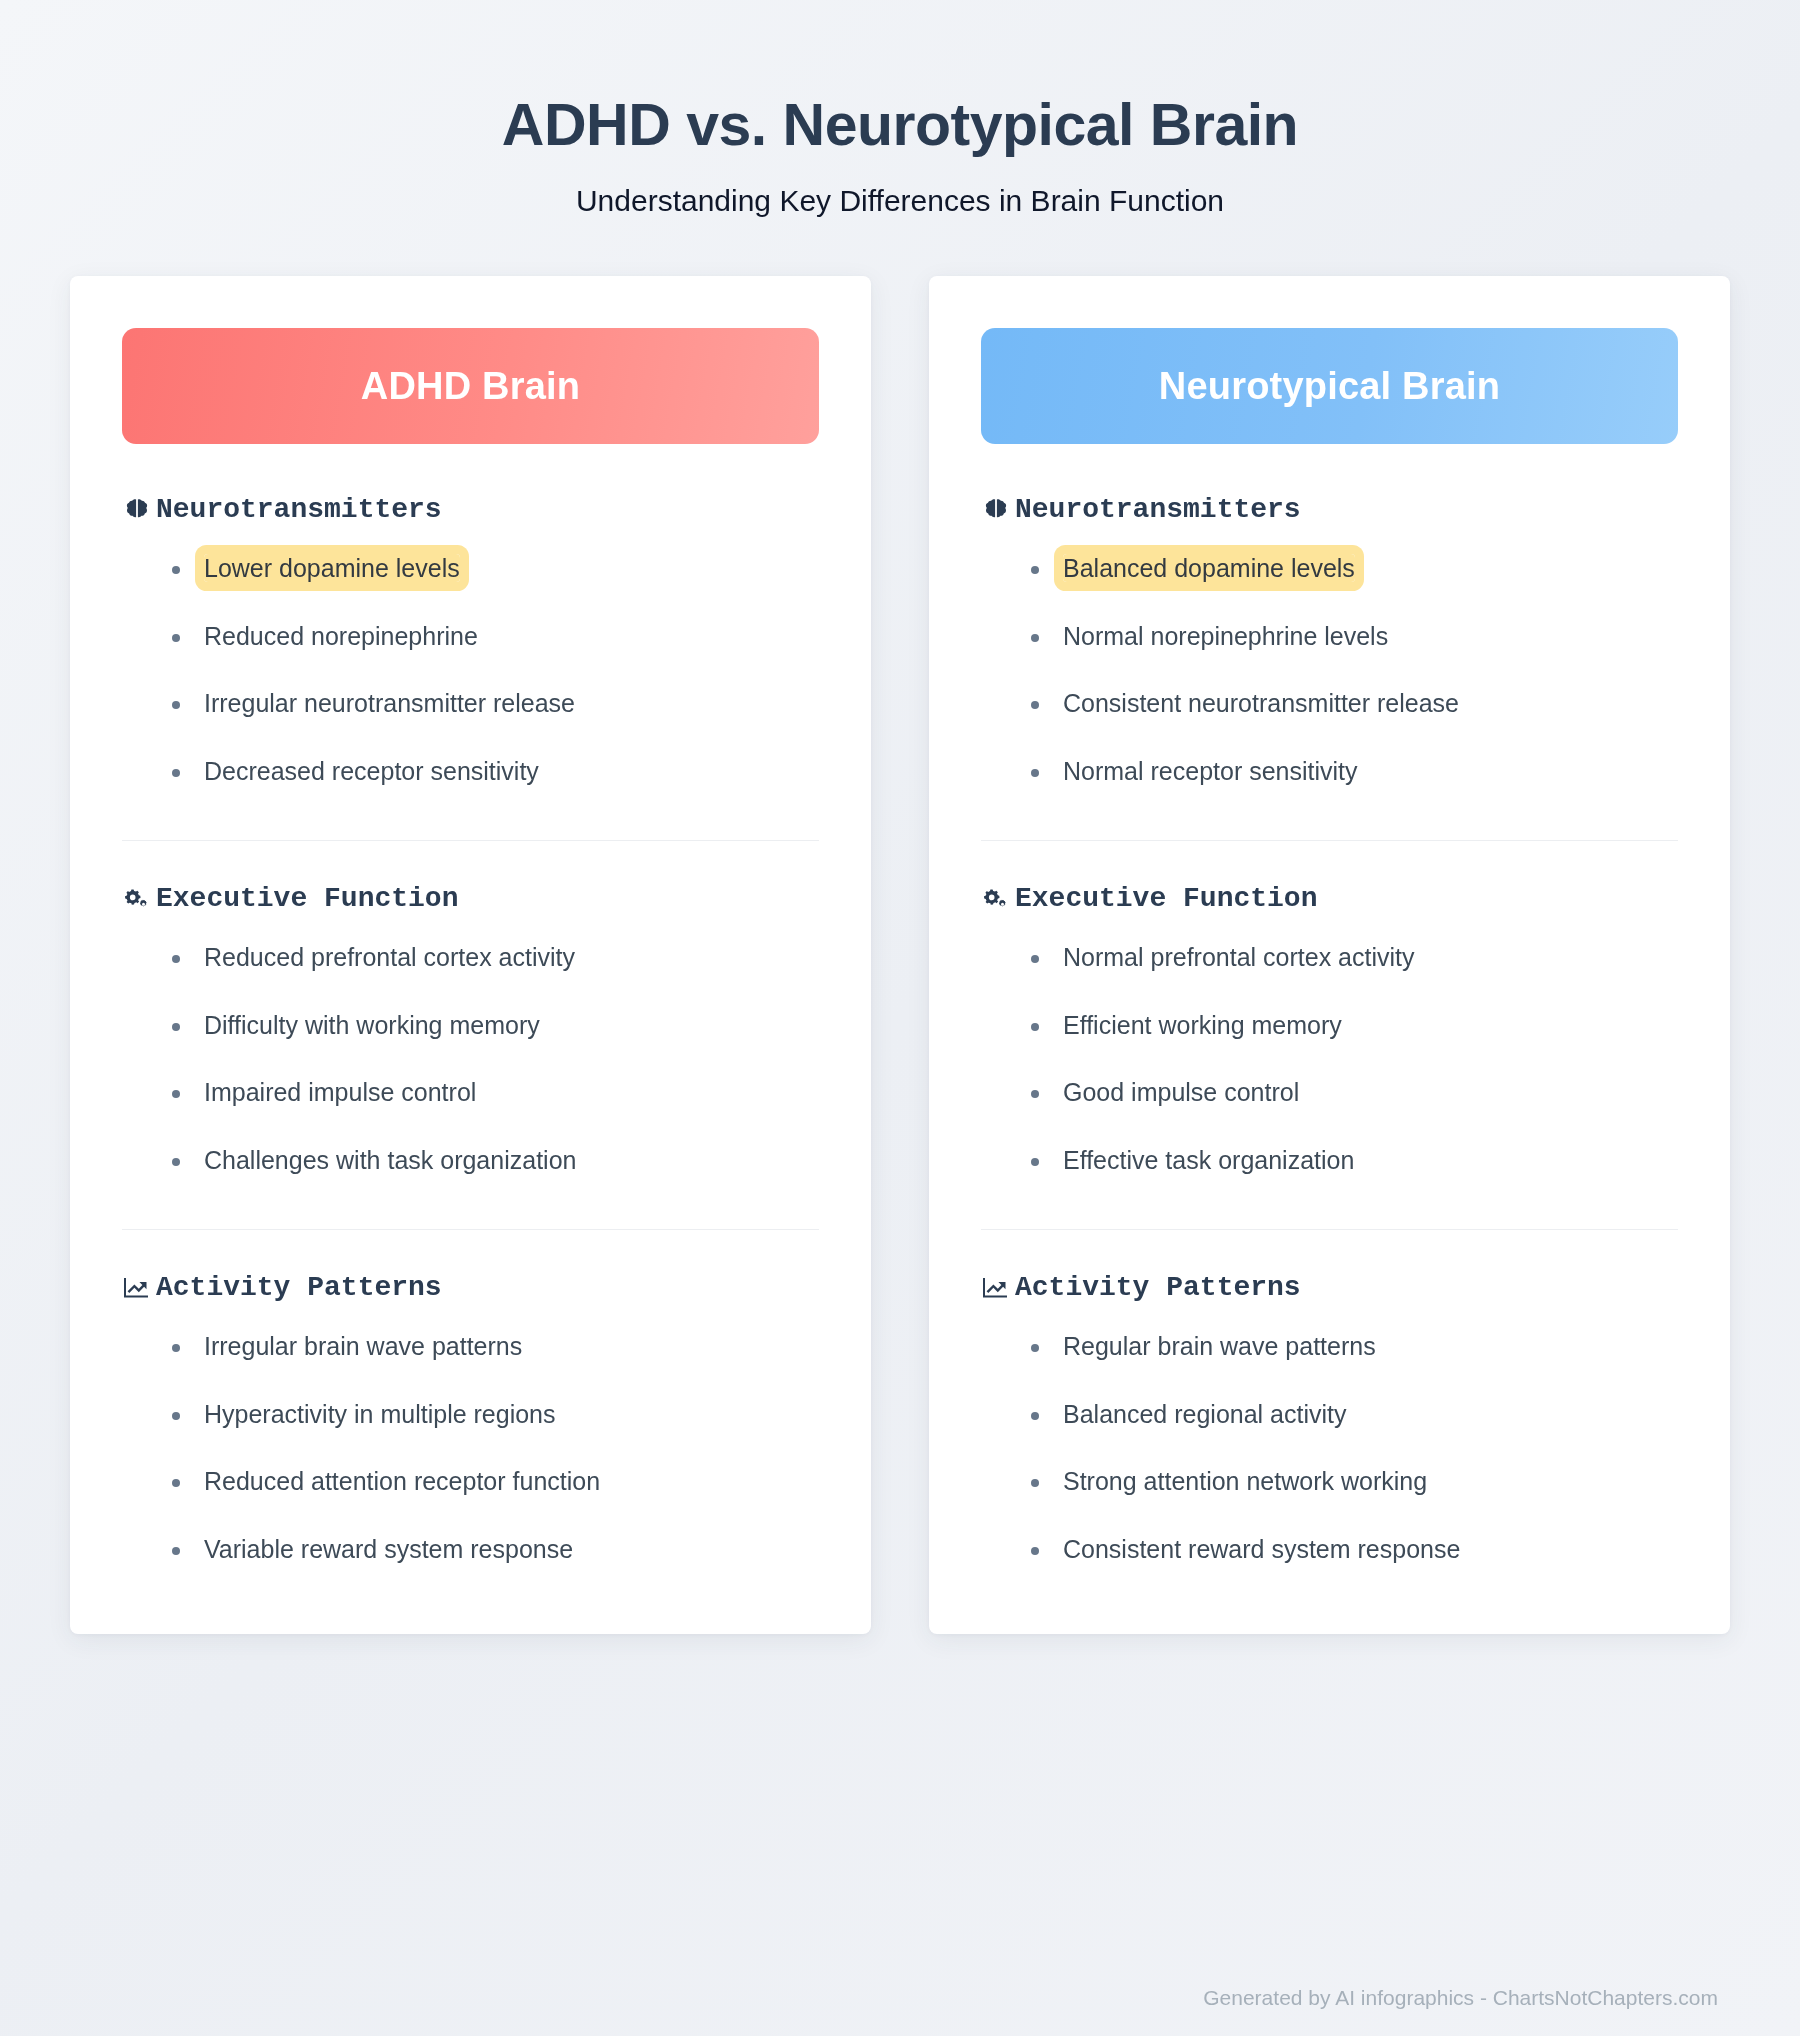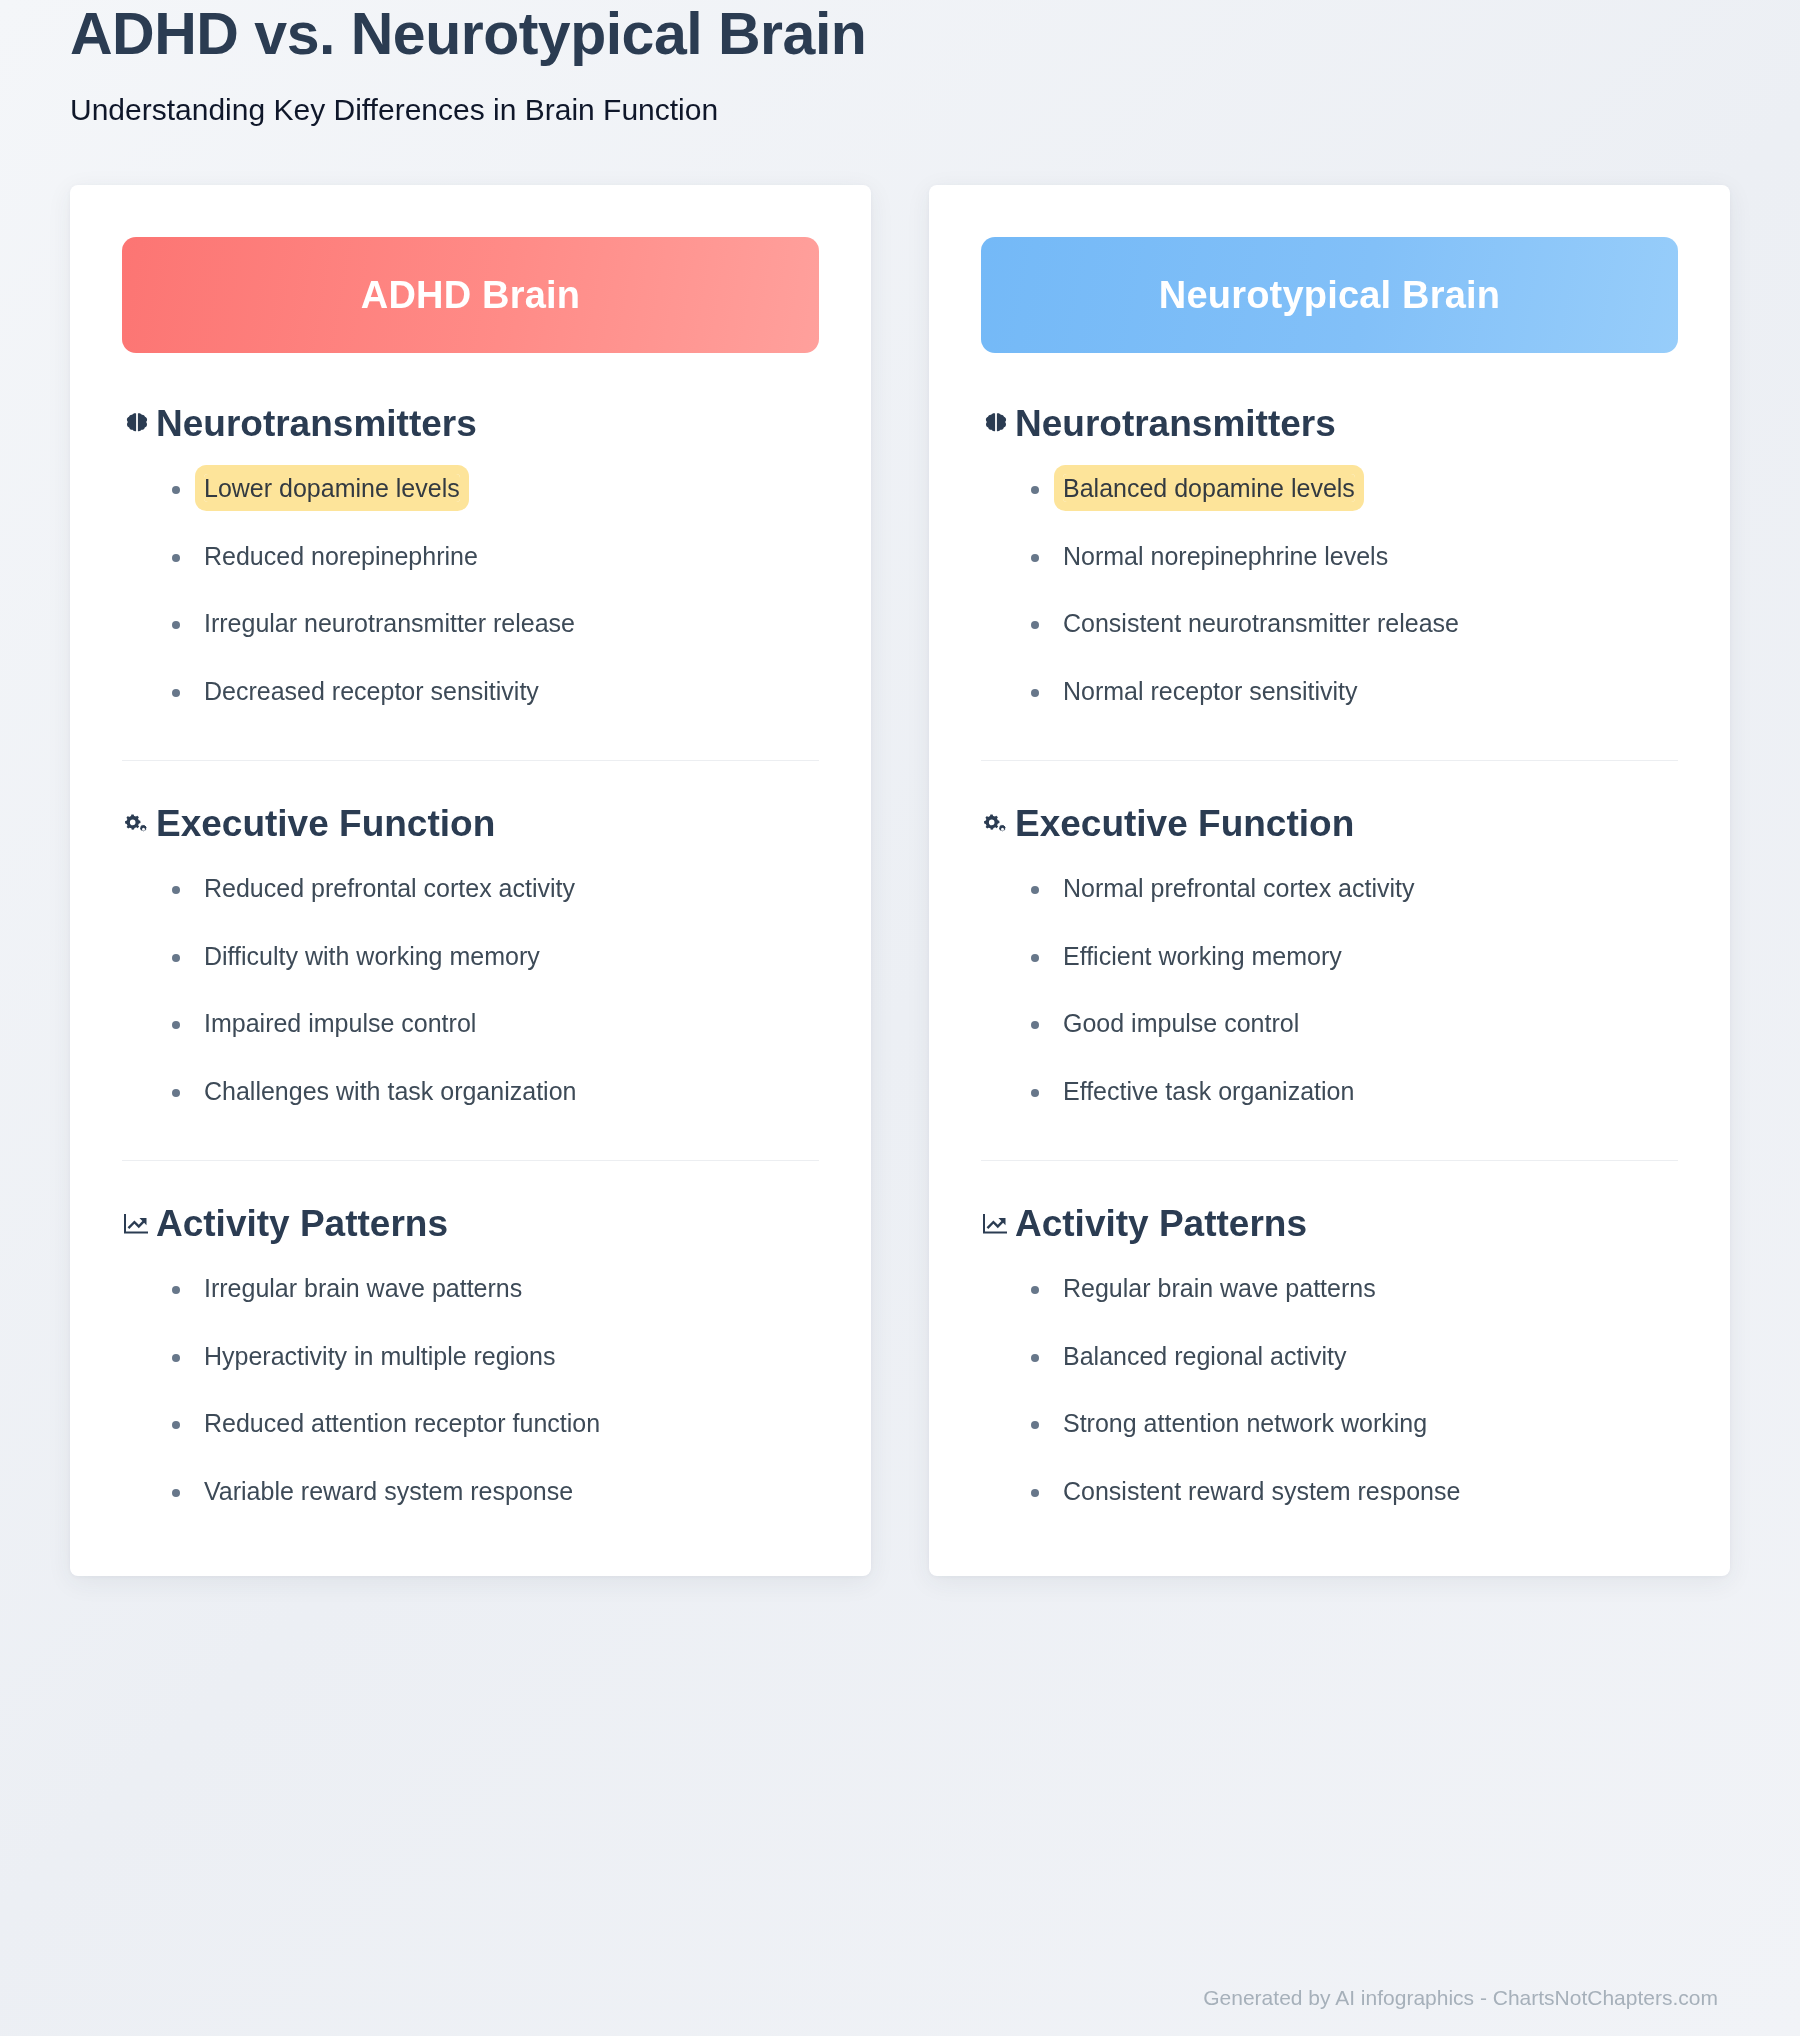--- a/index.html
+++ b/index.html
@@ -22,20 +22,23 @@
     width: 1800px;
     height: 2036px;
     position: relative;
     display: flex;
     flex-direction: column;
     padding: 0 70px;
   }
 
   
   .header {
+    text-align: center;
+    padding-top: 52px;
+    margin-top: 39px;
   }
 
   .main-title {
     font-size: 59px;
     font-weight: bold;
     color: #2b3c52;
     letter-spacing: -0.5px;
     line-height: 1.16;
   }
 
@@ -91,24 +94,25 @@
     font-weight: bold;
     letter-spacing: 0.2px;
   }
 
   
   .section { padding-bottom: 4px; }
 
   .section-heading {
     display: flex;
     align-items: center;
-    font-size: 37px;
+    font-size: 28px;
     font-weight: bold;
     color: #2b3c52;
     margin-bottom: 22px;
+    font-family: Liberation Mono, monospace;
   }
 
   .sec-icon {
     display: inline-flex;
     align-items: center;
     justify-content: center;
     width: 30px;
     height: 30px;
     margin-right: 4px;
     flex: 0 0 auto;

